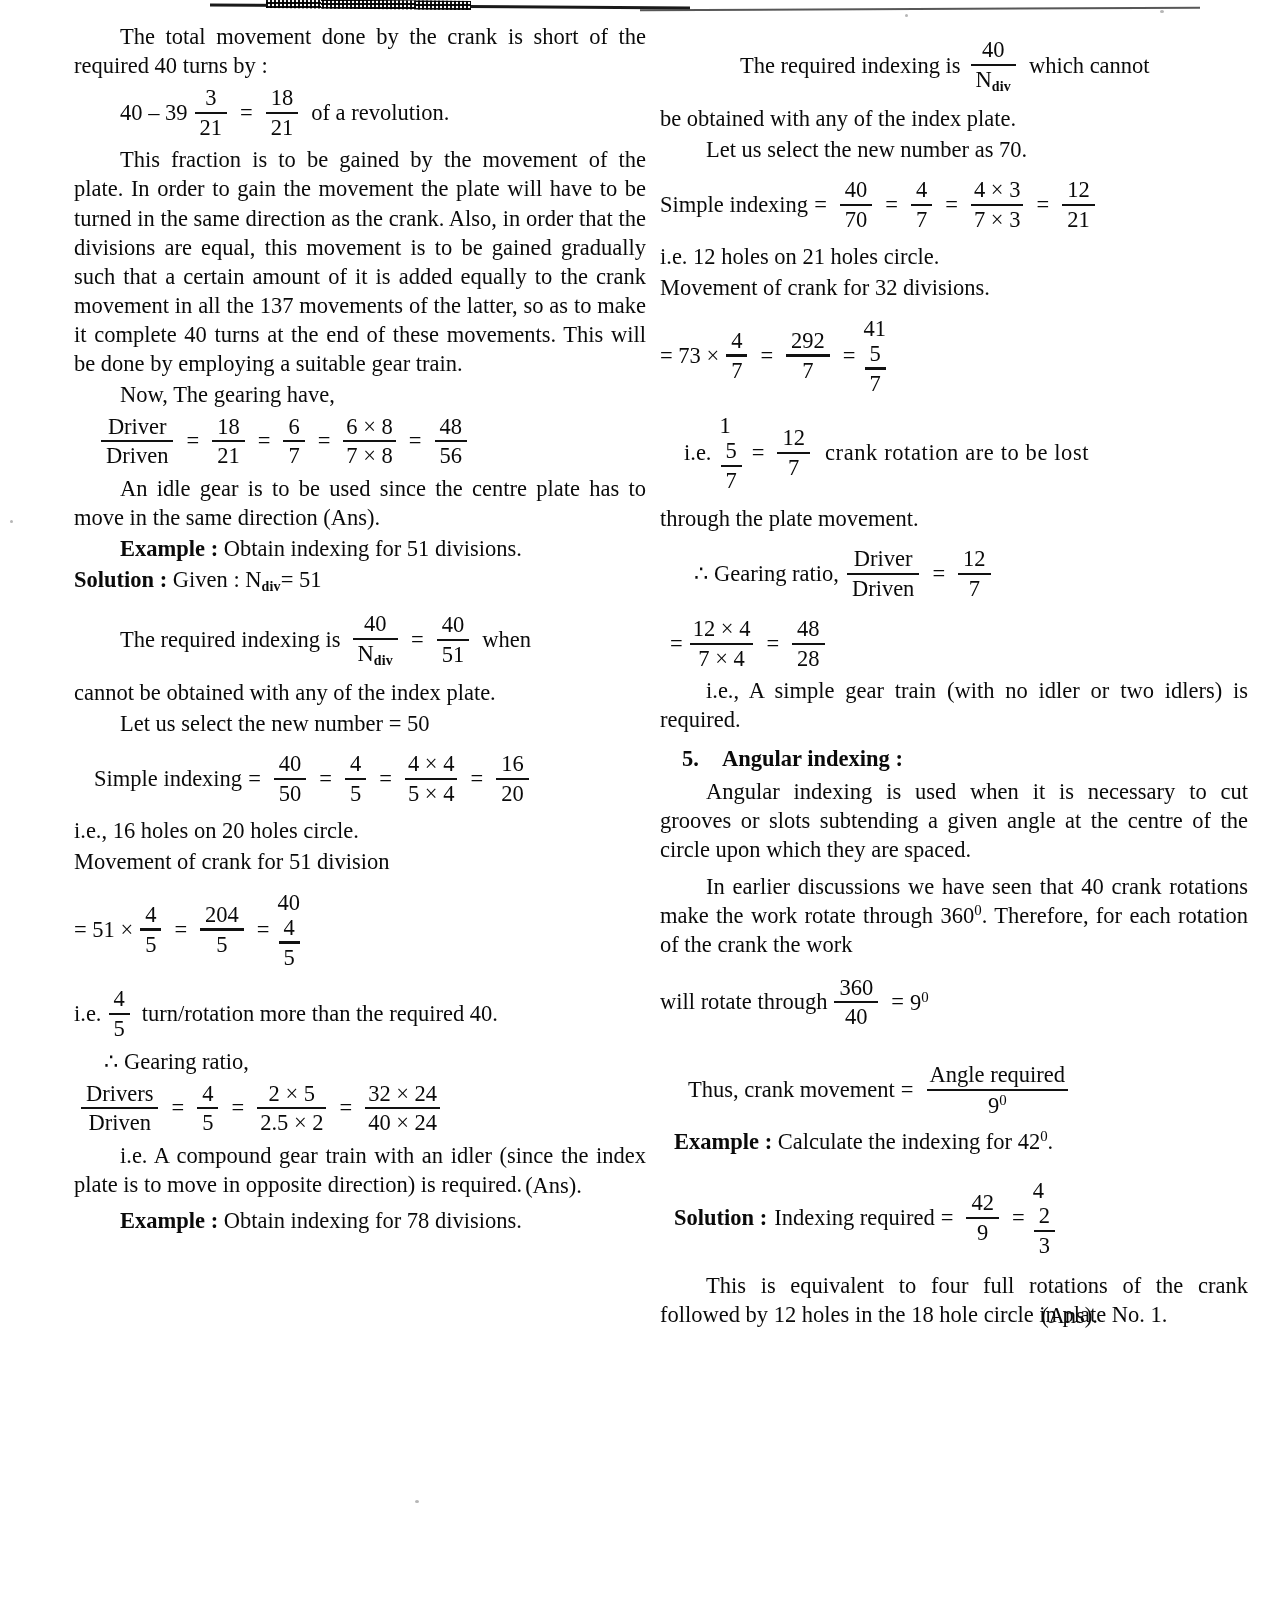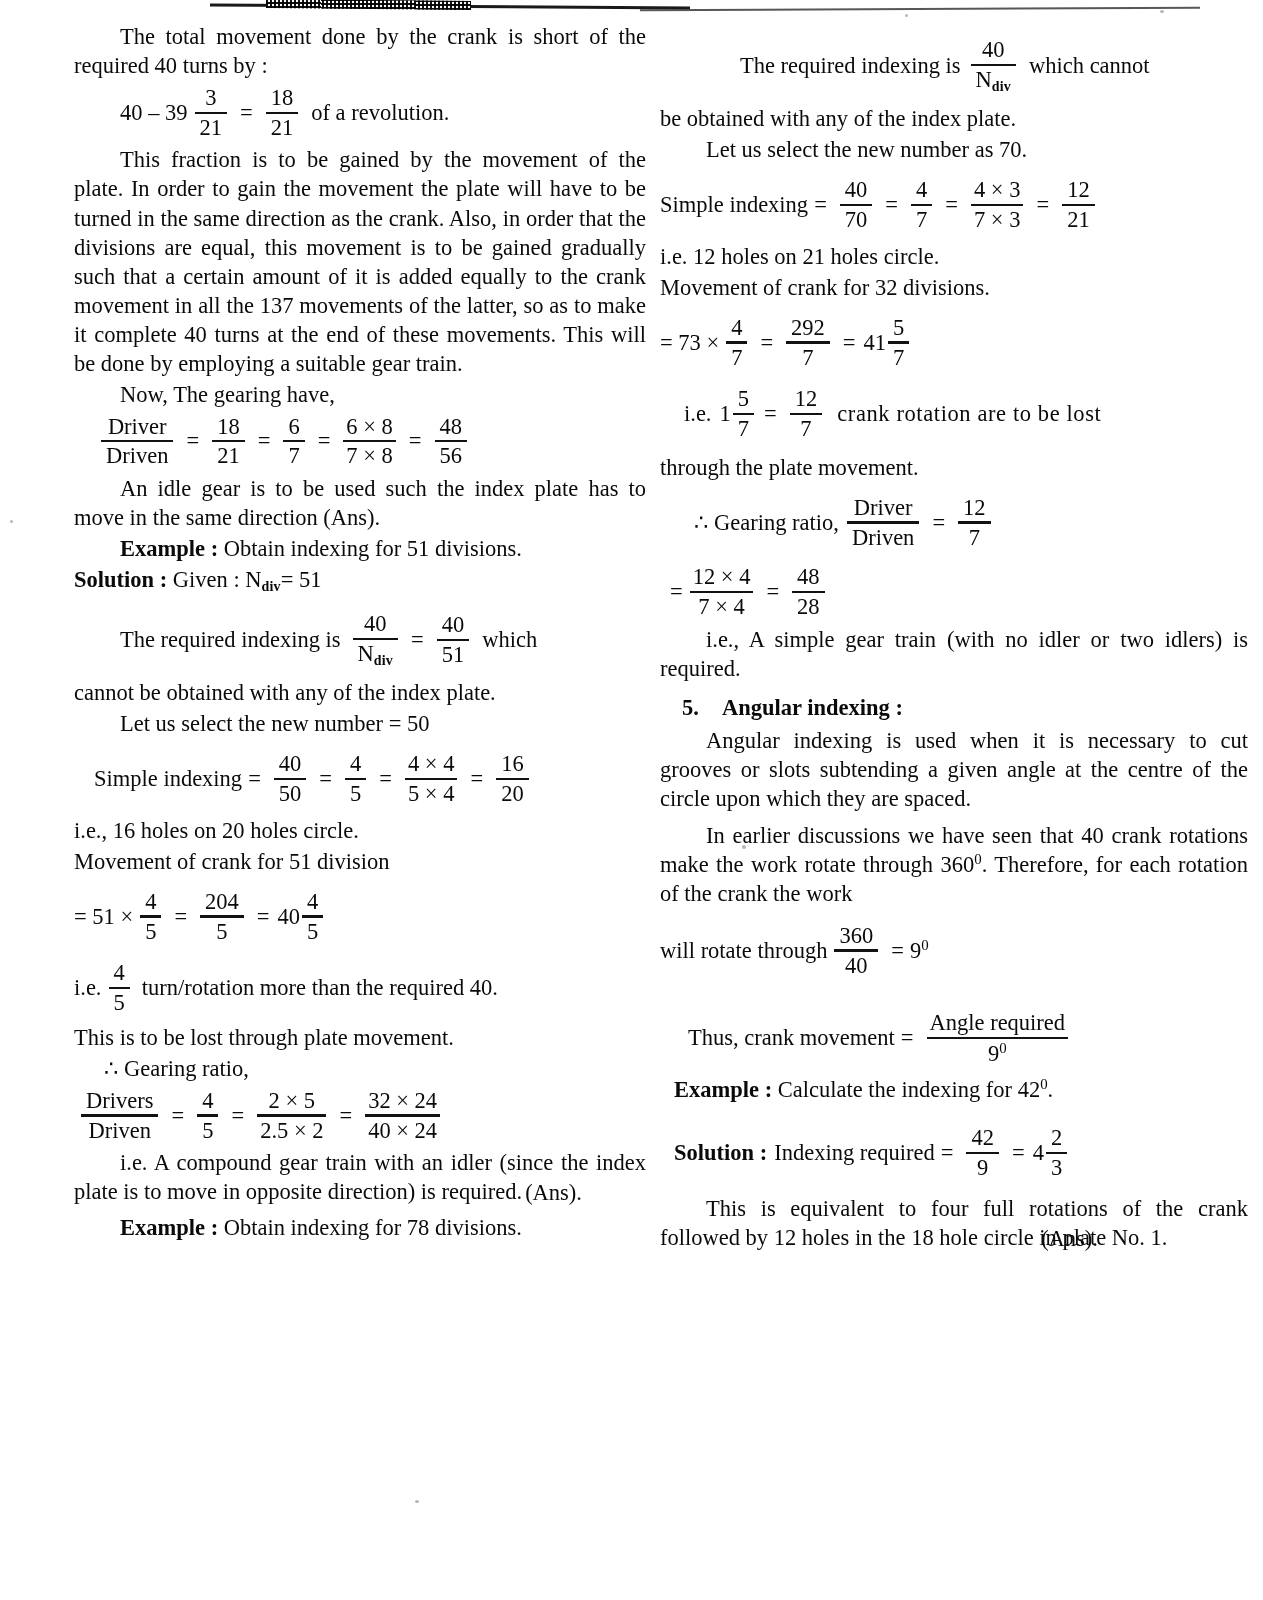--- a/index.html
+++ b/index.html
@@ -103,22 +103,23 @@
     display: block;
     width: 100%;
     height: 2.2px;
     background: #121212;
     margin: 2px 0;
   }
   .frac.wide .num, .frac.wide .den { padding: 0 3px; }
 
   .mixed {
     display: inline-flex;
-    align-items: center;
+    align-items: flex-start;
     margin: 0 2px;
+    flex-direction: column;
   }
   .mixed .whole { margin-right: 1px; }
   .mixed .frac { margin: 0 2px 0 1px; }
 
   .op { margin: 0 6px; white-space: nowrap; }
   .txt { white-space: nowrap; }
 
   sub {
     font-size: 0.62em;
     vertical-align: -0.28em;
@@ -201,21 +202,21 @@
         <span class="den">7 × 8</span>
       </span>
       <span class="op">=</span>
       <span class="frac">
         <span class="num">48</span>
         <span class="bar"></span>
         <span class="den">56</span>
       </span>
     </div>
 
-    <p class="blk indent">An idle gear is to be used such the index plate has to move in the same direction (Ans).</p>
+    <p class="blk indent">An idle gear is to be used since the centre plate has to move in the same direction (Ans).</p>
 
     <p class="blk indent">
       <b>Example :</b>
       <span>Obtain indexing for 51 divisions.</span>
     </p>
 
     <p class="blk">
       <b>Solution :</b>
       <span>Given : N</span><sub>div</sub><span>= 51</span>
     </p>
@@ -226,21 +227,21 @@
         <span class="num">40</span>
         <span class="bar"></span>
         <span class="den"><span>N</span><sub>div</sub></span>
       </span>
       <span class="op">=</span>
       <span class="frac">
         <span class="num">40</span>
         <span class="bar"></span>
         <span class="den">51</span>
       </span>
-      <span class="txt" style="margin-left:6px">which</span>
+      <span class="txt" style="margin-left:6px">when</span>
     </div>
 
     <p class="blk" style="margin-top:10px">cannot be obtained with any of the index plate.</p>
 
     <p class="blk indent">Let us select the new number = 50</p>
 
     <div class="eq-line c-ind3" style="margin-top:14px">
       <span class="txt">Simple indexing</span>
       <span class="op">=</span>
       <span class="frac">
@@ -298,21 +299,20 @@
     <div class="eq-line" style="margin-top:18px">
       <span class="txt">i.e.</span>
       <span class="frac">
         <span class="num">4</span>
         <span class="bar"></span>
         <span class="den">5</span>
       </span>
       <span class="txt" style="margin-left:5px">turn/rotation more than the required 40.</span>
     </div>
 
-    <p class="blk" style="margin-top:8px">This is to be lost through plate movement.</p>
     <p class="blk indent-sm">∴ Gearing ratio,</p>
 
     <div class="eq-line" style="margin-top:6px">
       <span class="frac">
         <span class="num">Drivers</span>
         <span class="bar"></span>
         <span class="den">Driven</span>
       </span>
       <span class="op">=</span>
       <span class="frac">

